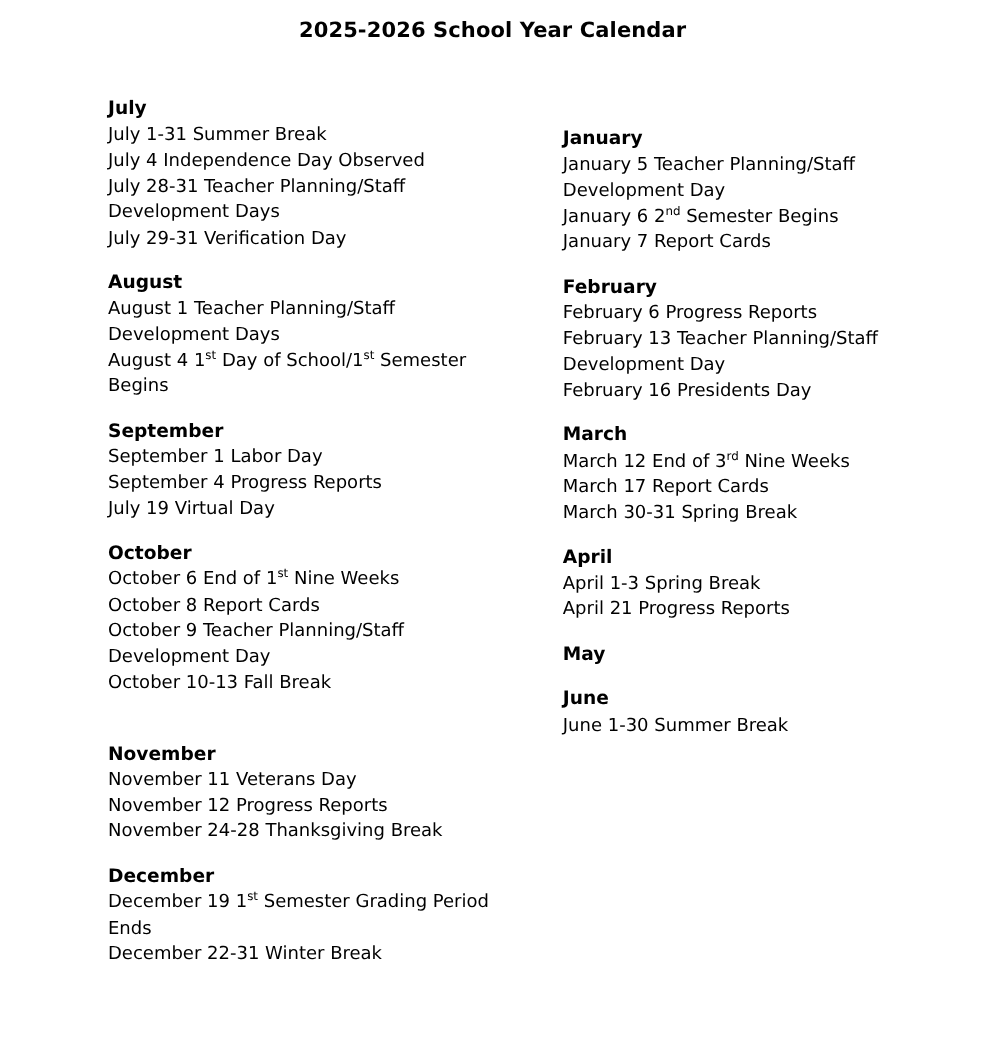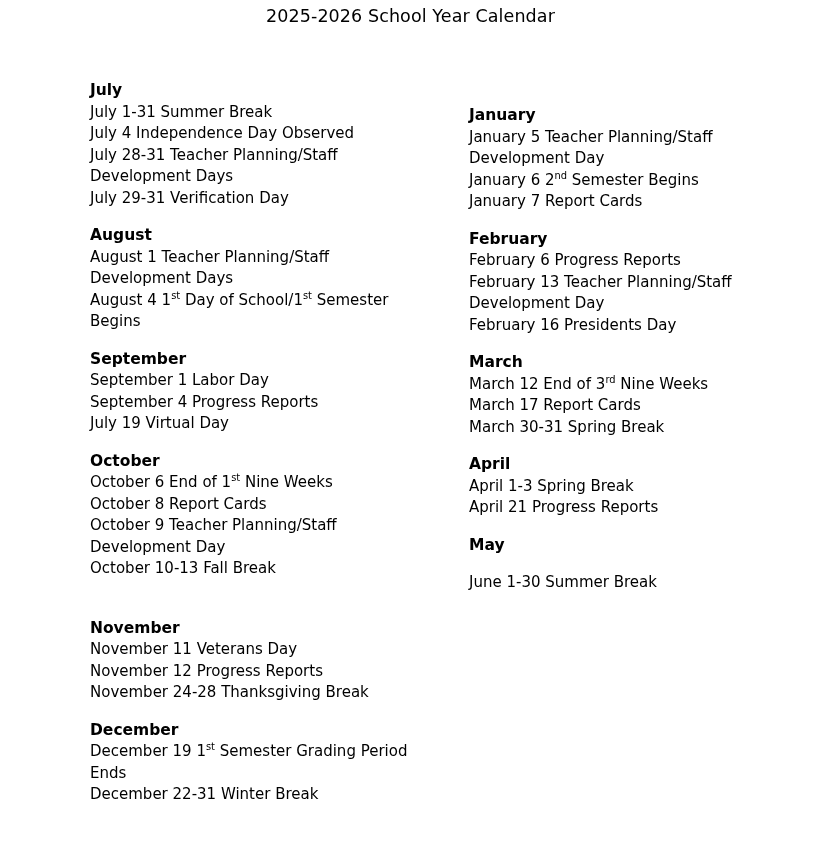--- a/index.html
+++ b/index.html
@@ -16,26 +16,26 @@
     position: relative;
     overflow: hidden;
   }
   .page {
     position: relative;
     width: 827px;
     height: 864px;
   }
   .doc-title {
     position: absolute;
-    top: 6px;
+    top: 16px;
     left: 0;
     width: 821px;
     text-align: center;
     font-size: 17.5px;
-    font-weight: normal;
+    font-weight: bold;
     letter-spacing: 0.1px;
   }
   .columns {
     position: absolute;
     top: 78px;
     left: 0;
     width: 827px;
   }
   .col {
     position: absolute;
@@ -170,20 +170,21 @@
           <div class="month-name">April</div>
           <ul class="event-list">
             <li class="event">April 1-3 Spring Break</li>
             <li class="event">April 21 Progress Reports</li>
           </ul>
         </div>
         <div class="month-block">
           <div class="month-name">May</div>
         </div>
         <div class="month-block">
+          <div class="month-name">June</div>
           <ul class="event-list">
             <li class="event">June 1-30 Summer Break</li>
           </ul>
         </div>
       </div>
   </div>
 
 </div>
 
 </body></html>

